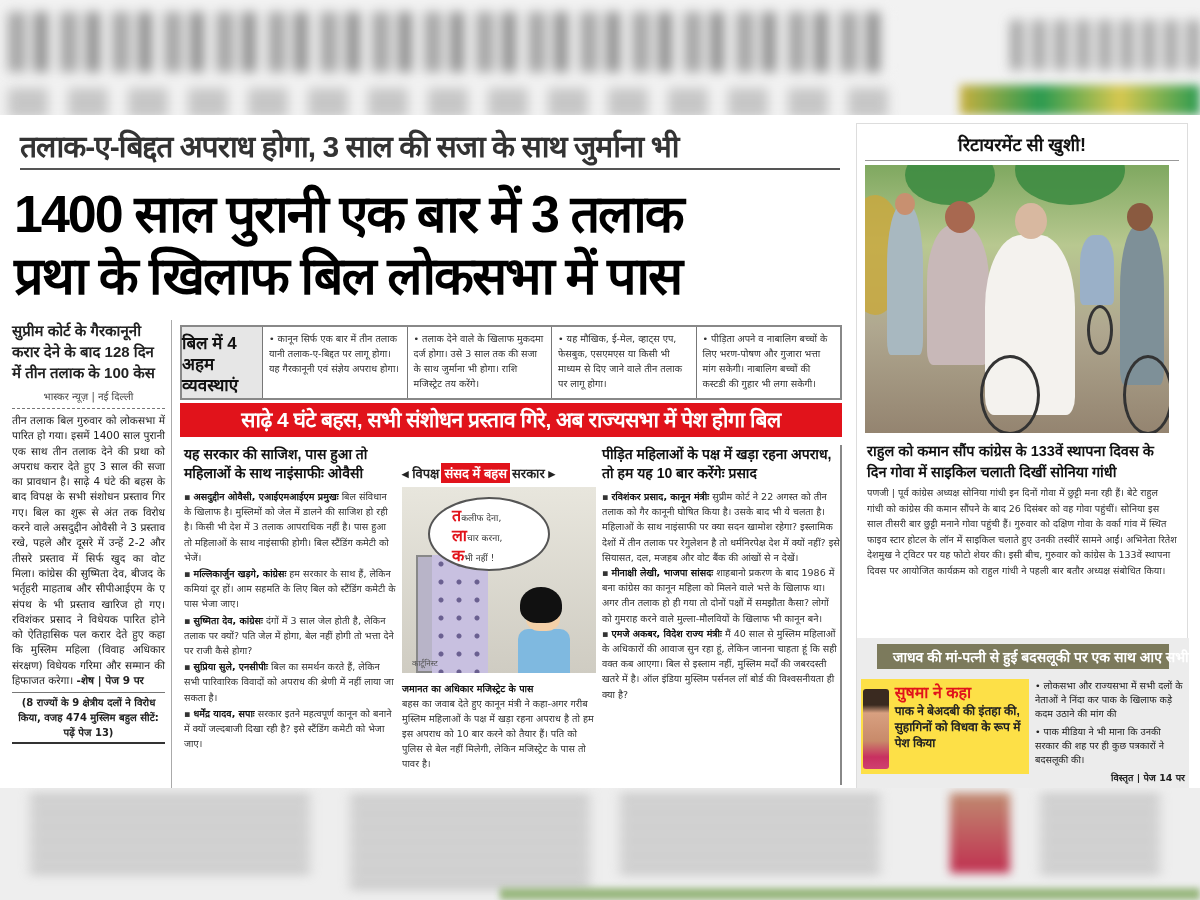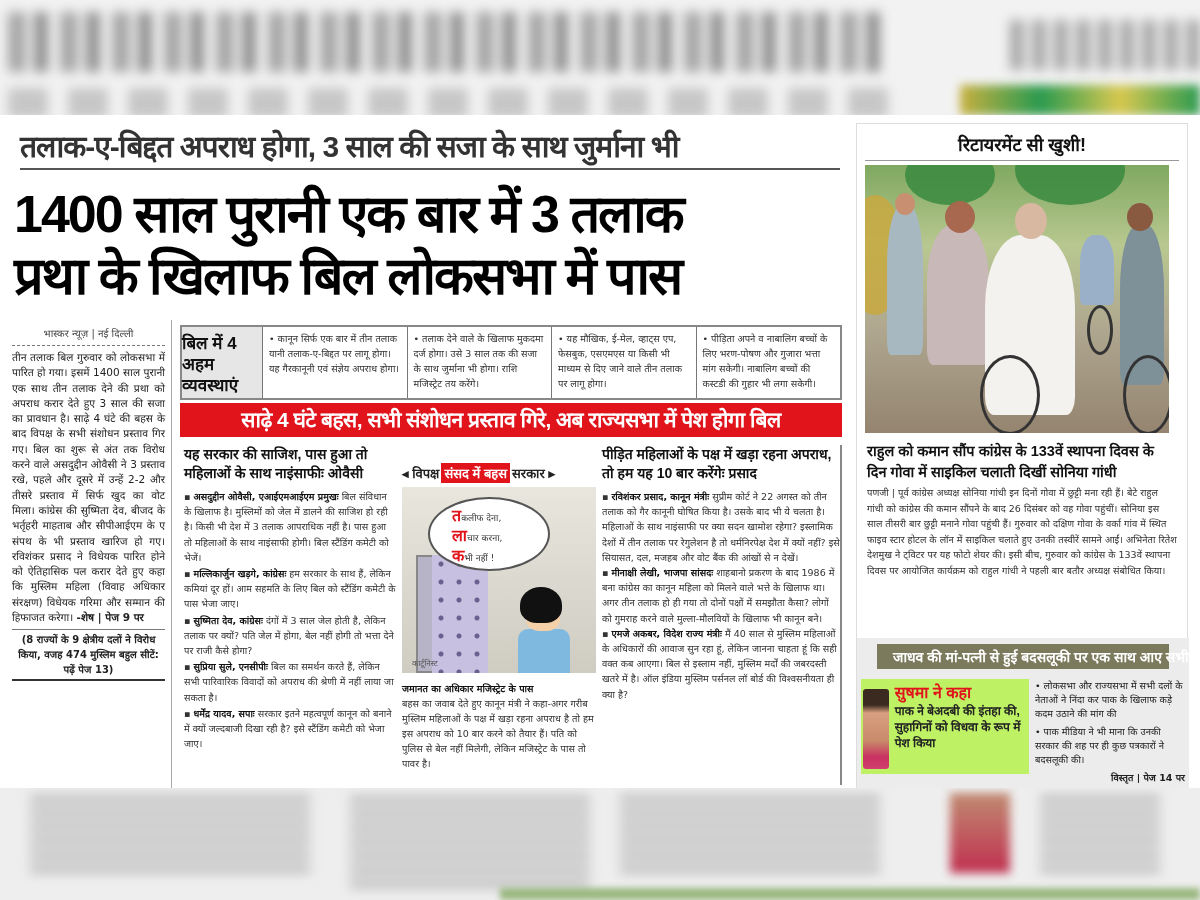--- a/index.html
+++ b/index.html
@@ -73,21 +73,21 @@
 .photo{position:relative;margin:4px 8px 0;width:304px;height:268px;overflow:hidden;background:linear-gradient(180deg,#7fa860 0%,#b8c890 30%,#b0a890 60%,#948470 100%)}
 .photo .palm{position:absolute;border-radius:50%;background:#3a8a40;opacity:.85}
 .photo .person{position:absolute;border-radius:40% 40% 10% 10%}
 .photo .head{position:absolute;border-radius:50%;background:#c89070}
 .photo .wheel{position:absolute;border:3px solid #333;border-radius:50%}
 .rcol .rhead{margin:8px 10px 2px;font-family:"Liberation Sans",sans-serif;font-size:14.5px;line-height:21px;font-weight:bold;color:#111}
 .rcol .rbody{margin:0 10px;font-size:9.5px;line-height:15.5px;color:#333}
 .jadhav{position:absolute;left:0;top:514px;width:332px;height:150px;background:#ececec}
 .jadhav .jbar{background:#7c7a5c;color:#fff;font-family:"Liberation Sans",sans-serif;font-size:14px;font-weight:bold;padding:3px 16px;white-space:nowrap;margin:6px 20px 0}
 .jadhav .jwrap{display:flex;margin:10px 4px 0}
-.jadhav .jleft{display:flex;background:#bef264;width:168px;height:95px;padding:4px 2px}
+.jadhav .jleft{display:flex;background:#fde047;width:168px;height:95px;padding:4px 2px}
 .jadhav .face{width:58px;height:80px;margin-top:6px;background:linear-gradient(180deg,#3a2a20 0%,#3a2a20 20%,#d8a080 30%,#c88a6a 65%,#c83060 85%,#d04070 100%);border-radius:3px}
 .jadhav .quote{padding-left:6px}
 .jadhav .quote .qh{color:#e1131b;font-family:"Liberation Sans",sans-serif;font-size:16px;font-weight:bold;line-height:20px}
 .jadhav .quote .qb{font-family:"Liberation Sans",sans-serif;font-size:12px;line-height:16px;font-weight:bold;color:#222}
 .jadhav .jright{flex:1;padding-left:6px;font-size:9.5px;line-height:14px;color:#222}
 .jadhav .jright .pt{margin-bottom:4px}
 .jadhav .jright .src{text-align:right;font-weight:bold}
 </style>
 </head>
 <body>
@@ -101,20 +101,21 @@
 
 <div class="page">
 
   <div class="kicker">तलाक-ए-बिद्दत अपराध होगा, 3 साल की सजा के साथ जुर्माना भी</div>
   <div class="headline">
     <div>1400 साल पुरानी एक बार में 3 तलाक</div>
     <div>प्रथा के खिलाफ बिल लोकसभा में पास</div>
   </div>
 
   <div class="lcol">
+    <div class="sub">सुप्रीम कोर्ट के गैरकानूनी करार देने के बाद 128 दिन में तीन तलाक के 100 केस</div>
     <div class="byline">भास्कर न्यूज़ | नई दिल्ली</div>
     <div class="body">
       <span>तीन तलाक बिल गुरुवार को लोकसभा में पारित हो गया। इसमें 1400 साल पुरानी एक साथ तीन तलाक देने की प्रथा को अपराध करार देते हुए 3 साल की सजा का प्रावधान है। साढ़े 4 घंटे की बहस के बाद विपक्ष के सभी संशोधन प्रस्ताव गिर गए। बिल का शुरू से अंत तक विरोध करने वाले असदुद्दीन ओवैसी ने 3 प्रस्ताव रखे, पहले और दूसरे में उन्हें 2-2 और तीसरे प्रस्ताव में सिर्फ खुद का वोट मिला। कांग्रेस की सुष्मिता देव, बीजद के भर्तृहरी माहताब और सीपीआईएम के ए संपथ के भी प्रस्ताव खारिज हो गए। रविशंकर प्रसाद ने विधेयक पारित होने को ऐतिहासिक पल करार देते हुए कहा कि मुस्लिम महिला (विवाह अधिकार संरक्षण) विधेयक गरिमा और सम्मान की हिफाजत करेगा।</span>
       <span class="more">-शेष | पेज 9 पर</span>
     </div>
     <div class="note">(8 राज्यों के 9 क्षेत्रीय दलों ने विरोध किया, वजह 474 मुस्लिम बहुल सीटें: पढ़ें पेज 13)</div>
   </div>
 
   <div class="prov">
     <div class="ptitle">बिल में 4 अहम व्यवस्थाएं</div>

